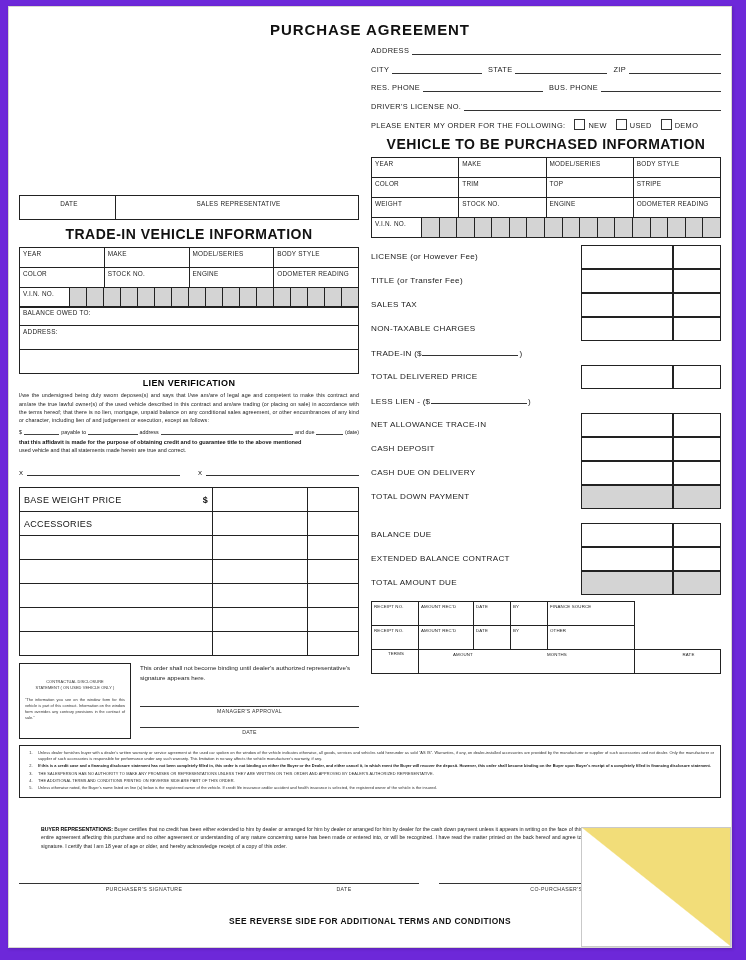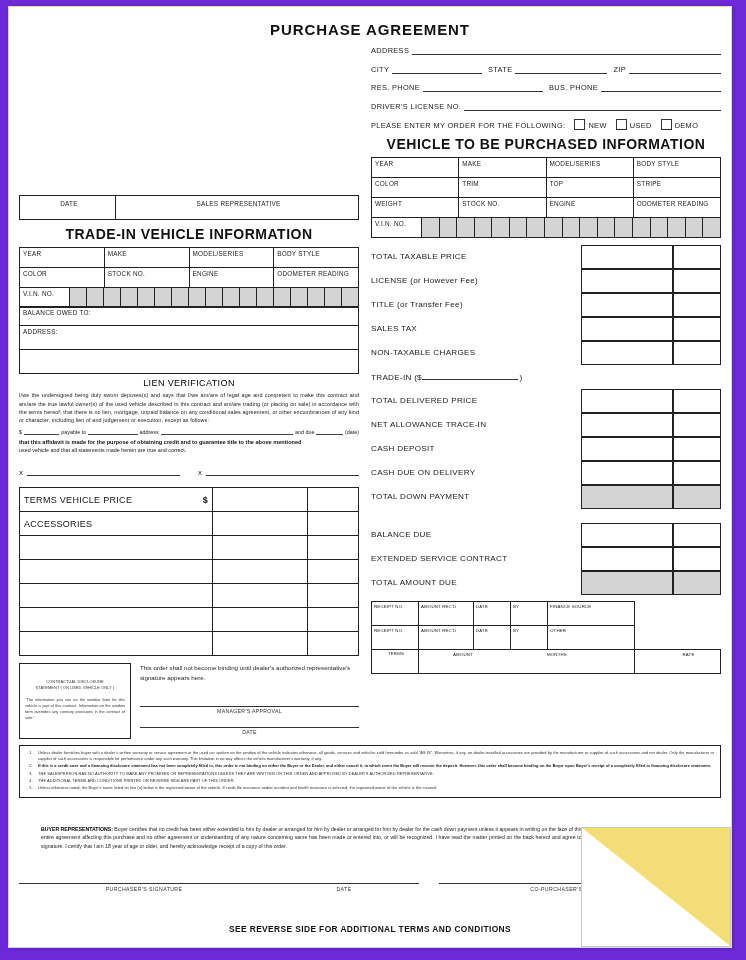--- a/index.html
+++ b/index.html
@@ -50,21 +50,21 @@
   
   table.pricegrid{border-collapse:collapse;width:100%;table-layout:fixed;}
   table.pricegrid td{border:1.5px solid #222;height:23px;font-size:9px;
                      color:#111;padding:0 4px;letter-spacing:.3px;}
   td.pg-name{text-align:left;}
   td.pg-d{width:86px;}
   td.pg-c{width:42px;}
   .dollar{float:right;font-weight:bold;font-size:9px;}
 
   
-  .lien-title{text-align:center;font-size:9px;font-weight:normal;margin:4px 0 3px;letter-spacing:.4px;}
+  .lien-title{text-align:center;font-size:9px;font-weight:bold;margin:4px 0 3px;letter-spacing:.4px;}
   .lien-p{font-size:5.4px;line-height:1.55;color:#222;text-align:justify;letter-spacing:.1px;}
   .lien-line{font-size:5.4px;color:#222;margin-top:2px;display:flex;align-items:flex-end;gap:2px;white-space:nowrap;}
   .lien-line .u{border-bottom:1px solid #444;height:7px;}
   .u40{width:40px;}.u56{width:56px;}.u150{width:150px;}.u30{width:30px;}
   .lien-bold{font-size:5.6px;font-weight:bold;line-height:1.55;margin-top:3px;color:#111;}
   .lien-sub{font-size:5.4px;line-height:1.5;color:#222;}
   .sigx{display:flex;gap:18px;margin-top:11px;}
   .sigx > div{flex:1;display:flex;align-items:flex-end;font-size:6px;}
   .sigx .xl{border-bottom:1px solid #333;flex:1;height:10px;margin-left:4px;}
 
@@ -101,21 +101,21 @@
   .buyer-rep{position:absolute;left:32px;top:818px;width:662px;font-size:5.2px;
              line-height:1.62;color:#1d1d1d;text-align:justify;}
   .buyer-rep b{font-weight:bold;color:#000;}
 
   .sign-area{position:absolute;left:10px;top:875px;width:702px;}
   .sign-row{display:flex;align-items:flex-end;gap:0;}
   .s1{width:250px;}.s2{width:150px;}.s3{width:20px;}.s4{width:270px;}
   .sline{border-bottom:1.1px solid #333;height:1px;}
   .scap{text-align:center;font-size:5.2px;color:#333;margin-top:2px;letter-spacing:.4px;}
   .footer{text-align:center;font-size:8.4px;font-weight:bold;letter-spacing:.4px;
-          color:#111;margin-top:32px;}
+          color:#111;margin-top:24px;}
 
   
   .corner{position:absolute;right:0px;bottom:0px;width:148px;height:118px;
           background:#fff;border:1px solid #c9c9c9;overflow:hidden;}
   .corner .tri{position:absolute;left:0;top:0;width:100%;height:100%;
                background:linear-gradient(to bottom left,#f2dd79 0%,#f2dd79 49.6%,#ffffff 50.2%,#ffffff 100%);}
 </style>
 </head>
 <body>
 
@@ -210,27 +210,20 @@
         <td class="vinbox"></td>
               <td class="vinbox"></td>
         <td class="vinbox"></td>
       </tr>
     </tbody>
         </table>
 
     <div class="amt-wrap" style="margin-top:7px">
 
       <div class="amt-row">
-        <span class="amt-lbl">TOTAL TAXABLE PRICE</span>
-        <span class="box2">
-              <div class="c1"></div>
-              <div class="c2"></div>
-            </span>
-      </div>
-      <div class="amt-row">
         <span class="amt-lbl">LICENSE (or However Fee)</span>
         <span class="box2">
               <div class="c1"></div>
               <div class="c2"></div>
             </span>
       </div>
       <div class="amt-row">
         <span class="amt-lbl">TITLE (or Transfer Fee)</span>
         <span class="box2">
               <div class="c1"></div>
@@ -262,20 +255,30 @@
             </span>
       </div>
 
       <div class="amt-row">
         <span class="amt-lbl">TOTAL DELIVERED PRICE</span>
         <span class="box2">
               <div class="c1"></div>
               <div class="c2"></div>
             </span>
       </div>
+      <div class="amt-row">
+        <span class="amt-lbl">
+          <span>LESS LIEN -</span>
+          <span class="paren">($</span><span class="dash"></span><span class="paren">)</span>
+        </span>
+        <span class="box2 none">
+              <div class="c1"></div>
+              <div class="c2"></div>
+            </span>
+      </div>
 
       <div class="amt-row">
         <span class="amt-lbl">NET ALLOWANCE TRACE-IN</span>
         <span class="box2">
               <div class="c1"></div>
               <div class="c2"></div>
             </span>
       </div>
       <div class="amt-row">
         <span class="amt-lbl">CASH DEPOSIT</span>
@@ -308,21 +311,21 @@
       </div>
 
       <div class="amt-row">
         <span class="amt-lbl">BALANCE DUE</span>
         <span class="box2">
               <div class="c1"></div>
               <div class="c2"></div>
             </span>
       </div>
       <div class="amt-row">
-        <span class="amt-lbl">EXTENDED SERVICE CONTRACT</span>
+        <span class="amt-lbl">EXTENDED BALANCE CONTRACT</span>
         <span class="box2">
               <div class="c1"></div>
               <div class="c2"></div>
             </span>
       </div>
       <div class="amt-row">
         <span class="amt-lbl">TOTAL AMOUNT DUE</span>
         <span class="box2 shade">
               <div class="c1"></div>
               <div class="c2"></div>
@@ -454,21 +457,21 @@
       <div>
         <span>X</span>
         <span class="xl"></span>
       </div>
     </div>
 
     <table class="pricegrid" style="margin-top:11px">
       <tbody>
             <tr>
         <td class="pg-name">
-          <span>TERMS VEHICLE PRICE</span>
+          <span>BASE WEIGHT PRICE</span>
           <span class="dollar">$</span>
         </td>
         <td class="pg-d"></td>
         <td class="pg-c"></td>
       </tr>
       <tr>
         <td class="pg-name">ACCESSORIES</td>
         <td class="pg-d"></td>
         <td class="pg-c"></td>
       </tr>

